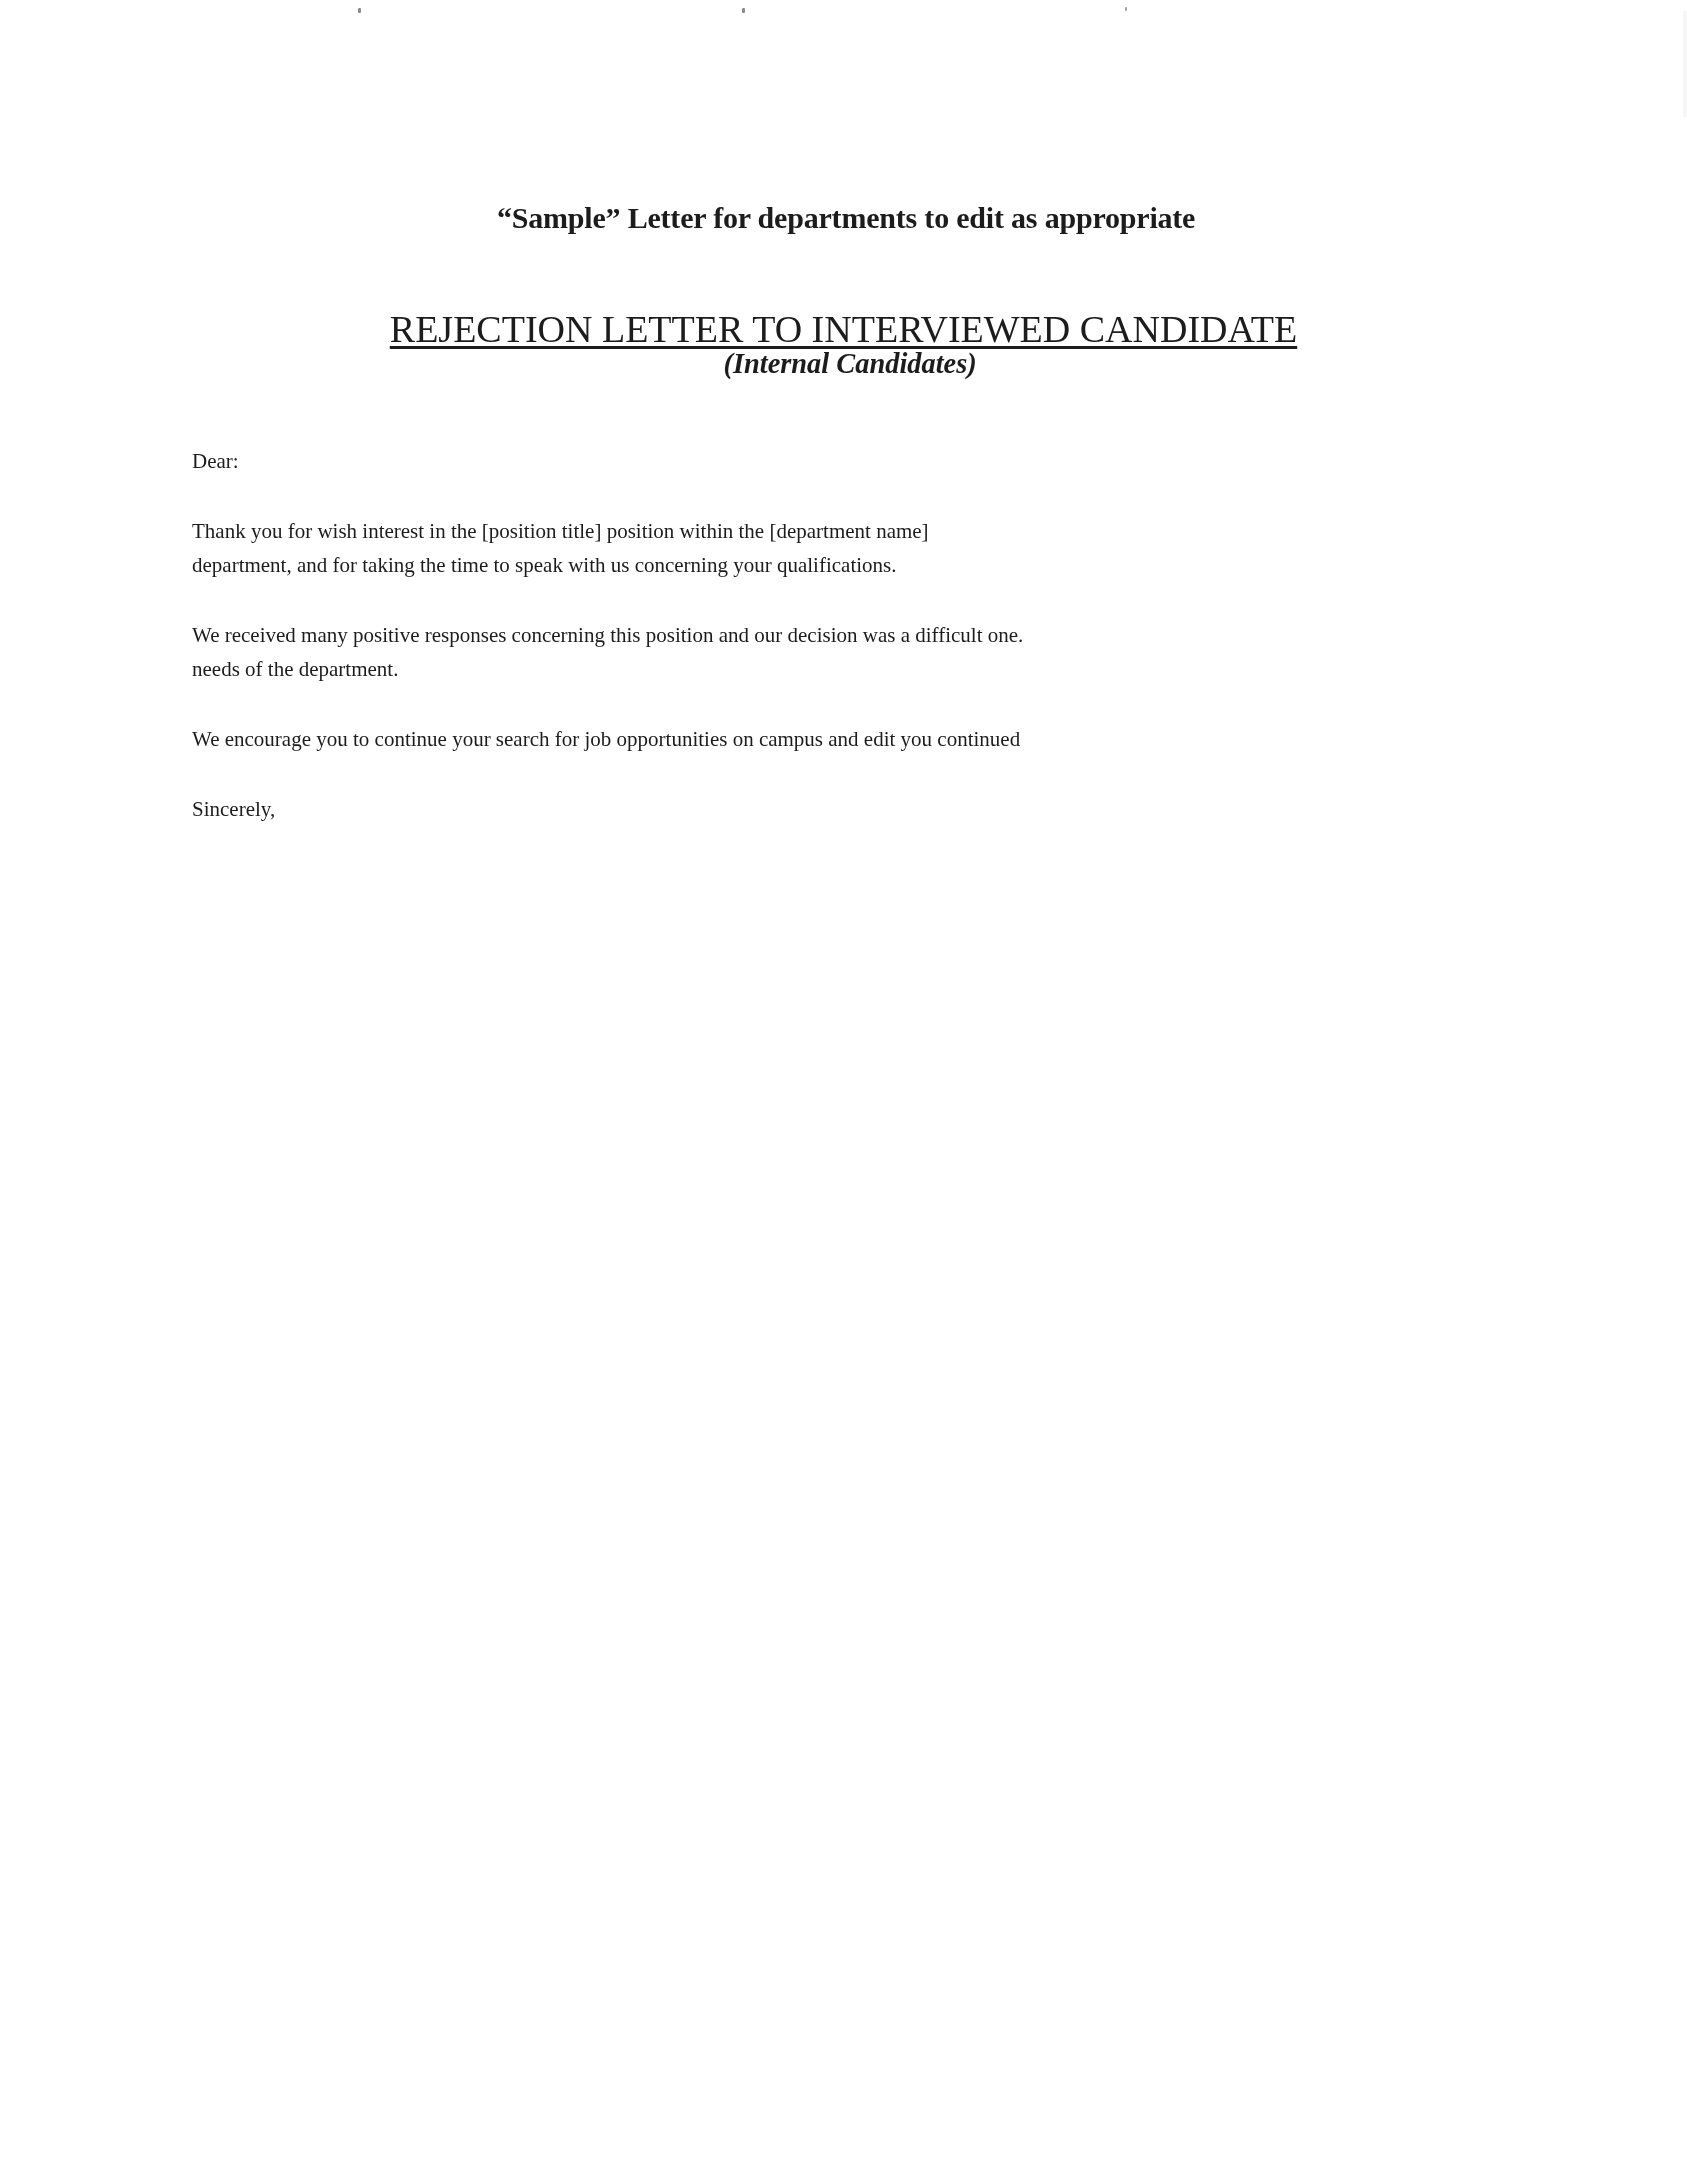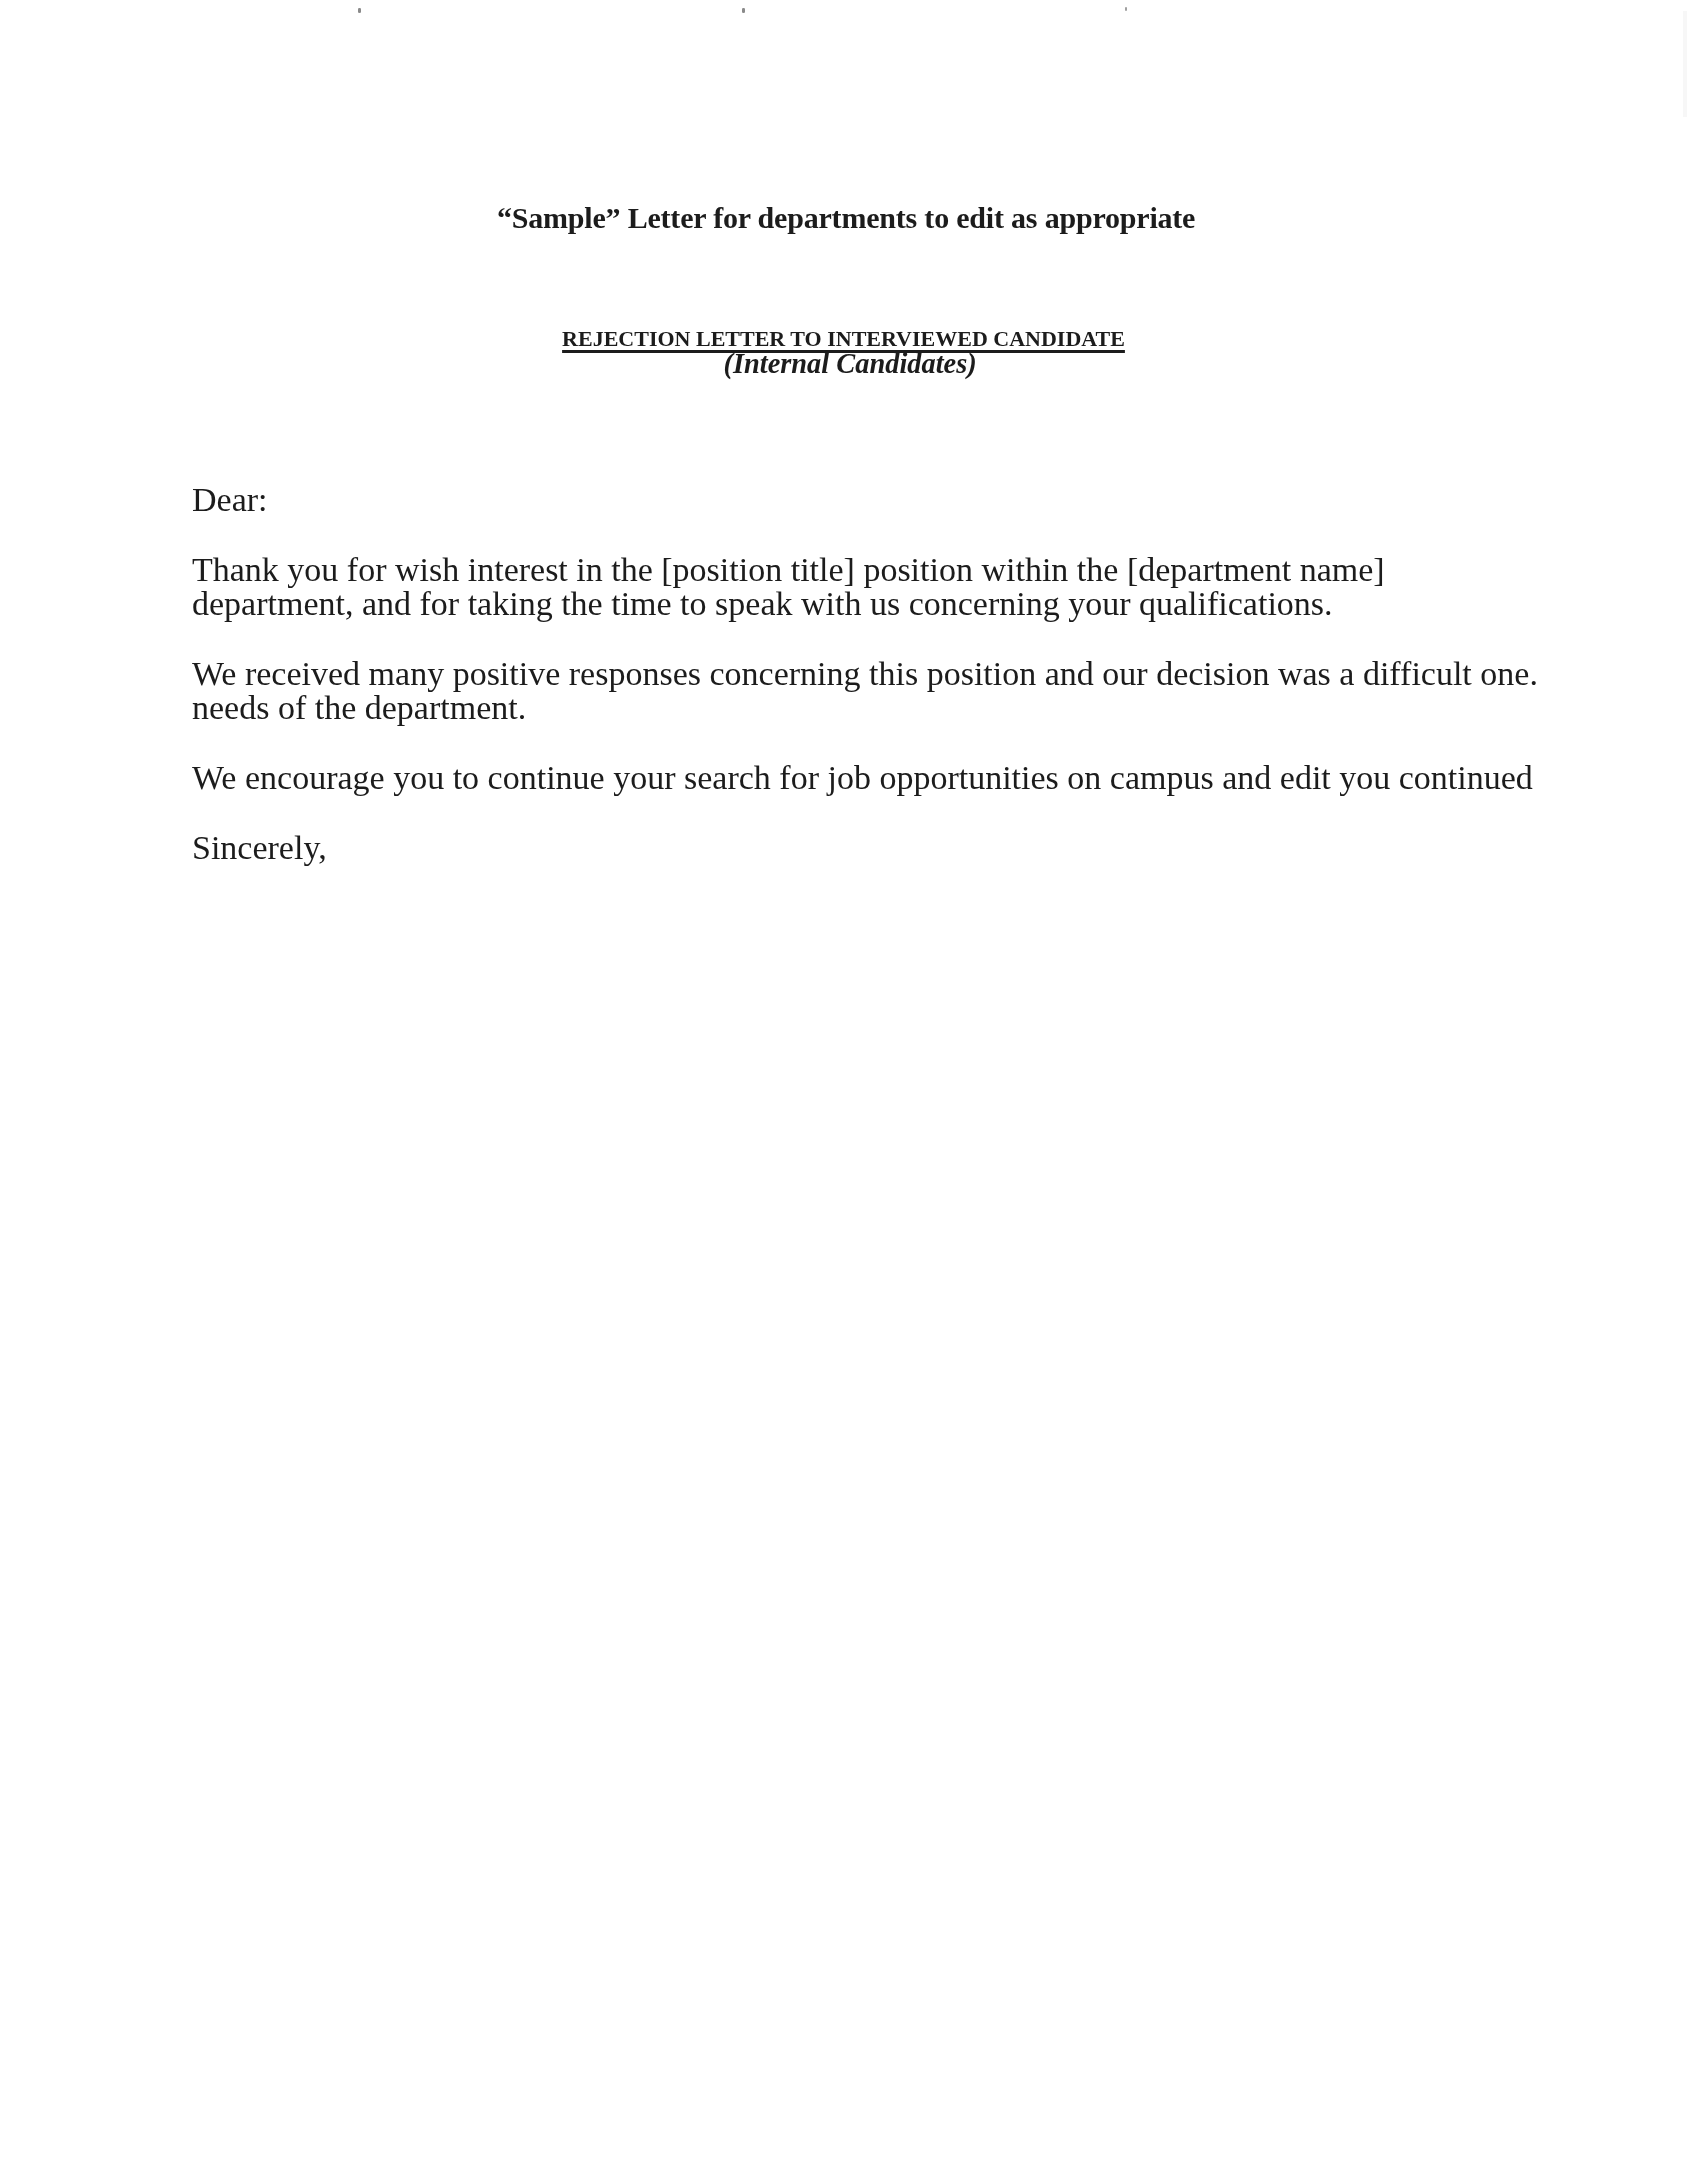--- a/index.html
+++ b/index.html
@@ -46,24 +46,24 @@
     font-weight: bold;
     font-size: 30px;
     line-height: 40px;
     letter-spacing: -0.2px;
     padding-left: 2.6px;
   }
   .heading-rejection {
     position: absolute;
     left: 0;
     width: 1687px;
-    top: 320px;
+    top: 311px;
     text-align: center;
-    font-weight: bold;
-    font-size: 22px;
+    font-weight: normal;
+    font-size: 38px;
     line-height: 37px;
   }
   .heading-rejection span {
     text-decoration: underline;
     text-decoration-thickness: 2.6px;
     text-underline-offset: 4px;
   }
   .heading-internal {
     position: absolute;
     left: 0;
@@ -72,23 +72,23 @@
     text-align: center;
     font-weight: bold;
     font-style: italic;
     font-size: 28.4px;
     line-height: 37px;
     padding-left: 6.6px;
   }
   .letter-body {
     position: absolute;
     left: 192px;
-    top: 483px;
+    top: 444px;
     width: 1323px;
-    font-size: 34px;
+    font-size: 21px;
     line-height: 34px;
   }
   .letter-body p {
     margin: 0 0 36px 0;
   }
   .letter-body .line {
     display: block;
     white-space: nowrap;
   }
 </style>

